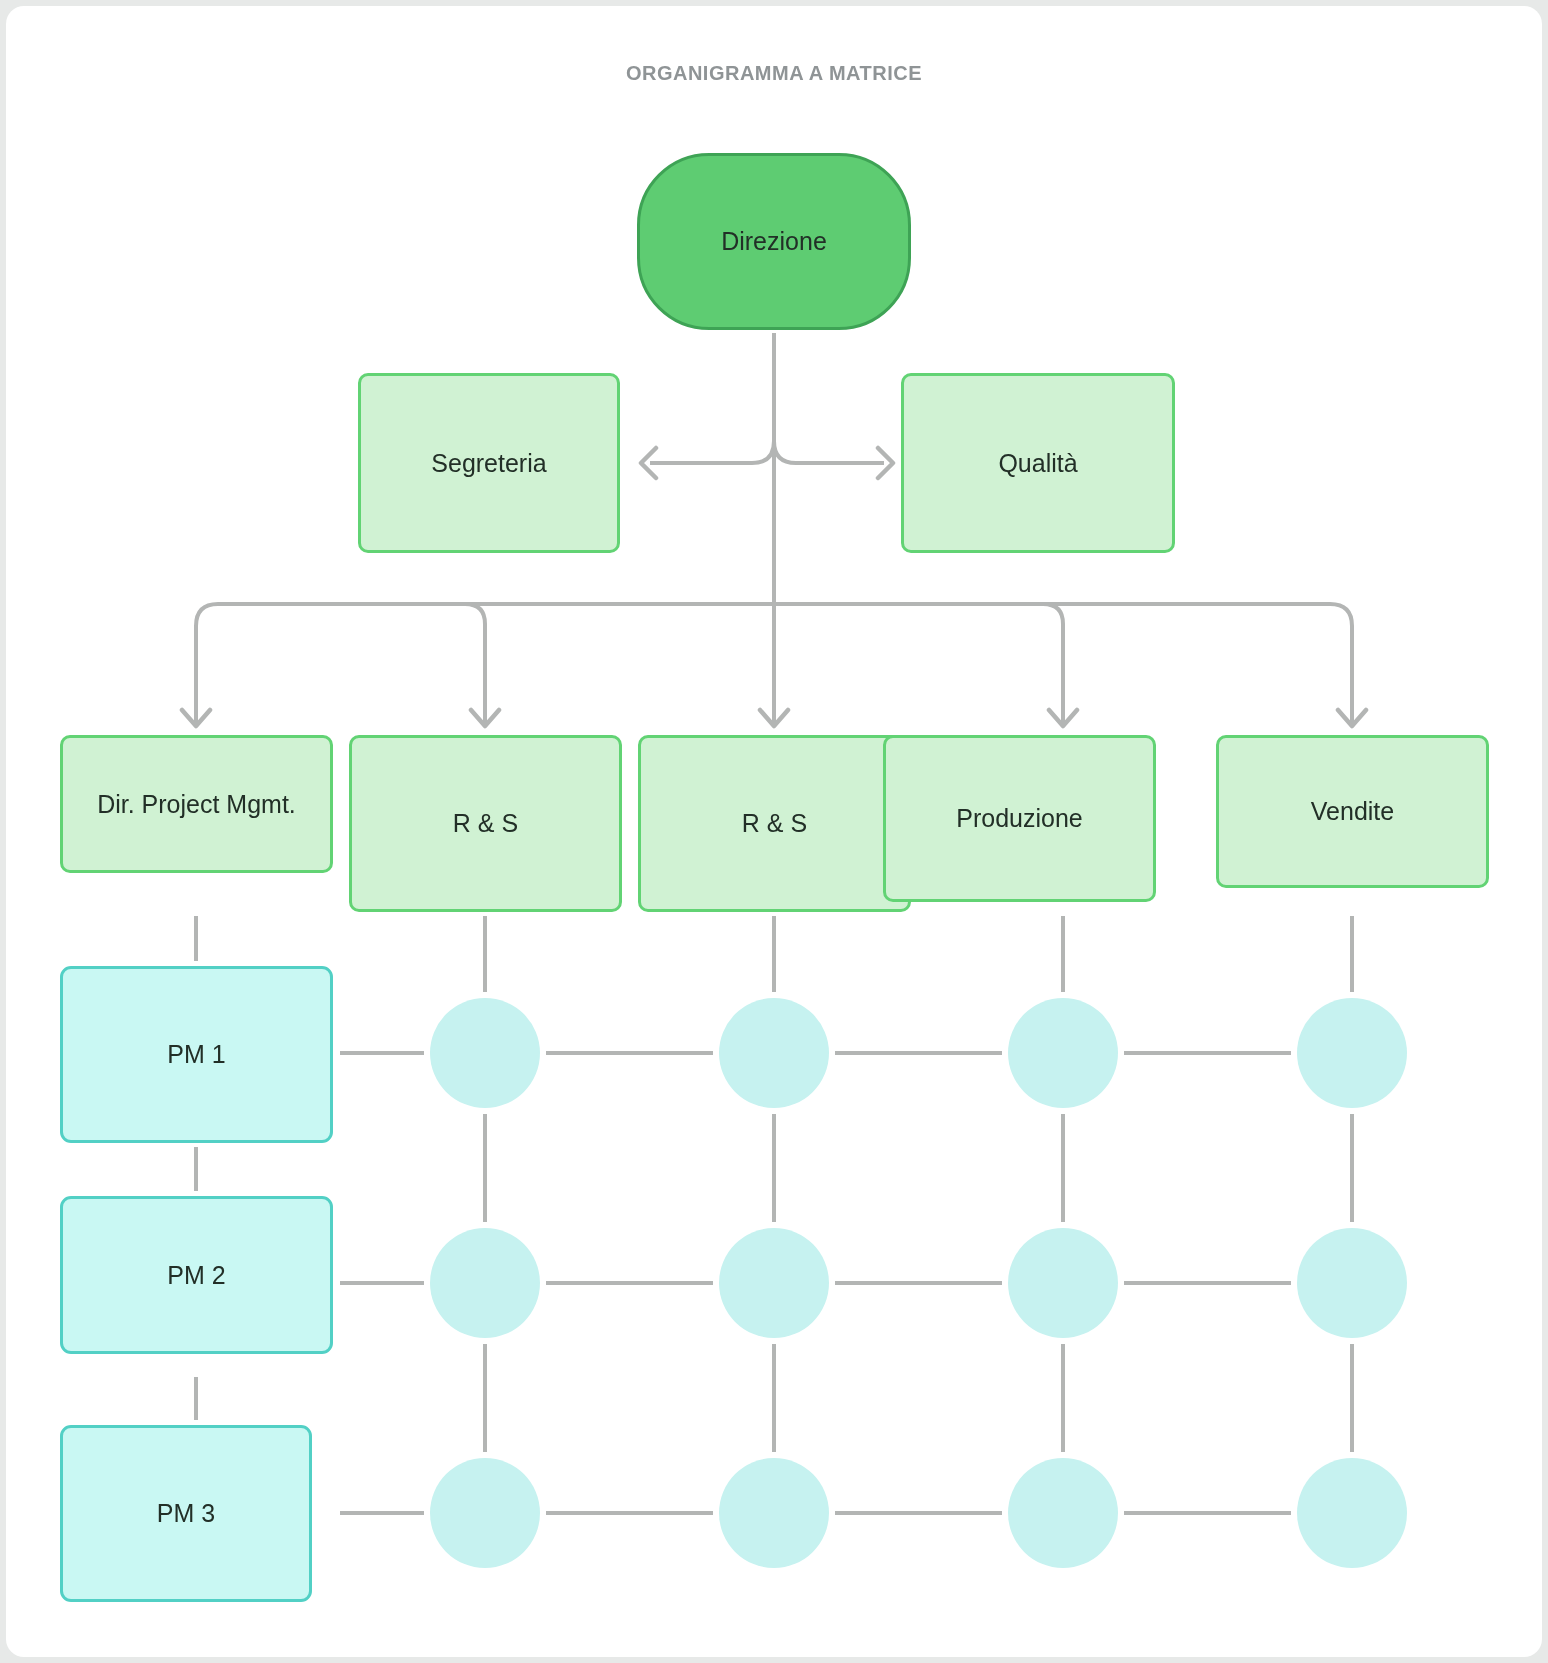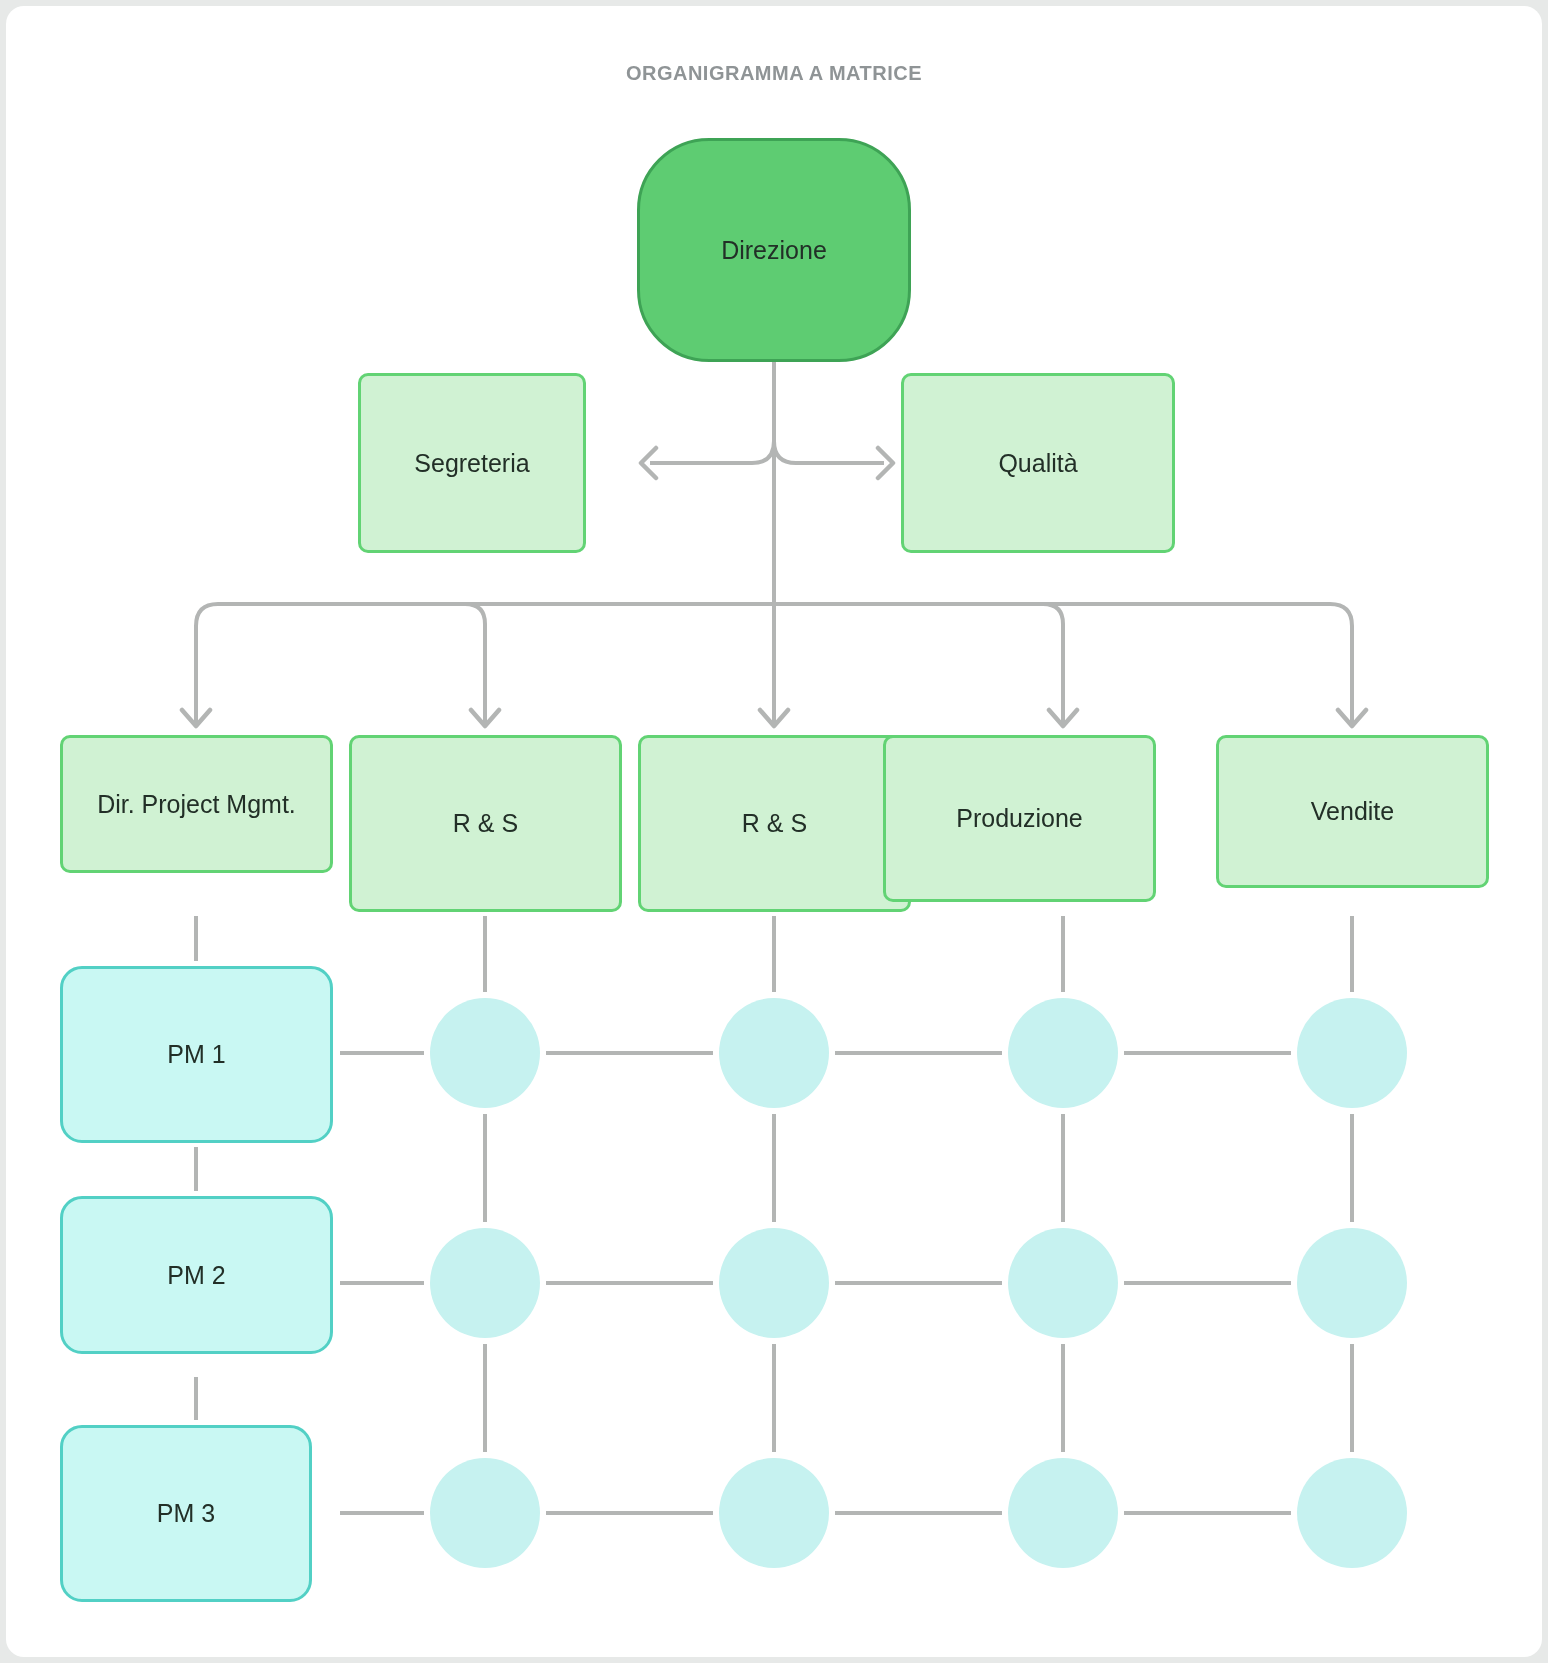--- a/index.html
+++ b/index.html
@@ -26,21 +26,21 @@
          font-size:20px;font-weight:700;letter-spacing:.5px;color:var(--title-gray);}
   .links{position:absolute;left:0;top:0;width:1548px;height:1663px;}
   .links path{fill:none;stroke:var(--connector-gray);stroke-width:4;}
   .links path.arrow{stroke-width:4.5;stroke-linecap:round;stroke-linejoin:round;}
   .node{position:absolute;display:flex;align-items:center;justify-content:center;
         font-size:25px;color:var(--node-text);text-align:center;}
   .root{background:var(--root-green-fill);border:3px solid var(--root-green-border);
         border-radius:72px;}
   .green{background:var(--light-green-fill);border:3px solid var(--green-border);
          border-radius:10px;}
-  .pm{background:var(--cyan-fill);border:3px solid var(--cyan-border);border-radius:22px;}
+  .pm{background:var(--cyan-fill);border:3px solid var(--cyan-border);border-radius:11px;}
   .dot{position:absolute;width:110px;height:110px;border-radius:50%;
        background:var(--circle-fill);}
 </style>
 </head>
 <body>
 
 <div class="page">
   <div class="card"></div>
 
   <div class="title">ORGANIGRAMMA A MATRICE</div>
@@ -84,25 +84,25 @@
          M340 1283 L424 1283
          M546 1283 L713 1283
          M835 1283 L1002 1283
          M1124 1283 L1291 1283
          M340 1513 L424 1513
          M546 1513 L713 1513
          M835 1513 L1002 1513
          M1124 1513 L1291 1513"></path>
   </svg>
 
-  <div class="node root" style="left:637px;top:138px;width:274px;height:224px">
+  <div class="node root" style="left:637px;top:153px;width:274px;height:177px">
     <span>Direzione</span>
   </div>
 
-  <div class="node green" style="left:358px;top:373px;width:228px;height:180px">
+  <div class="node green" style="left:358px;top:373px;width:262px;height:180px">
     <span>Segreteria</span>
   </div>
   <div class="node green" style="left:901px;top:373px;width:274px;height:180px">
     <span>Qualità</span>
   </div>
 
   <div class="node green" style="left:60px;top:735px;width:273px;height:138px">
     <span>Dir. Project Mgmt.</span>
   </div>
   <div class="node green" style="left:349px;top:735px;width:273px;height:177px">

